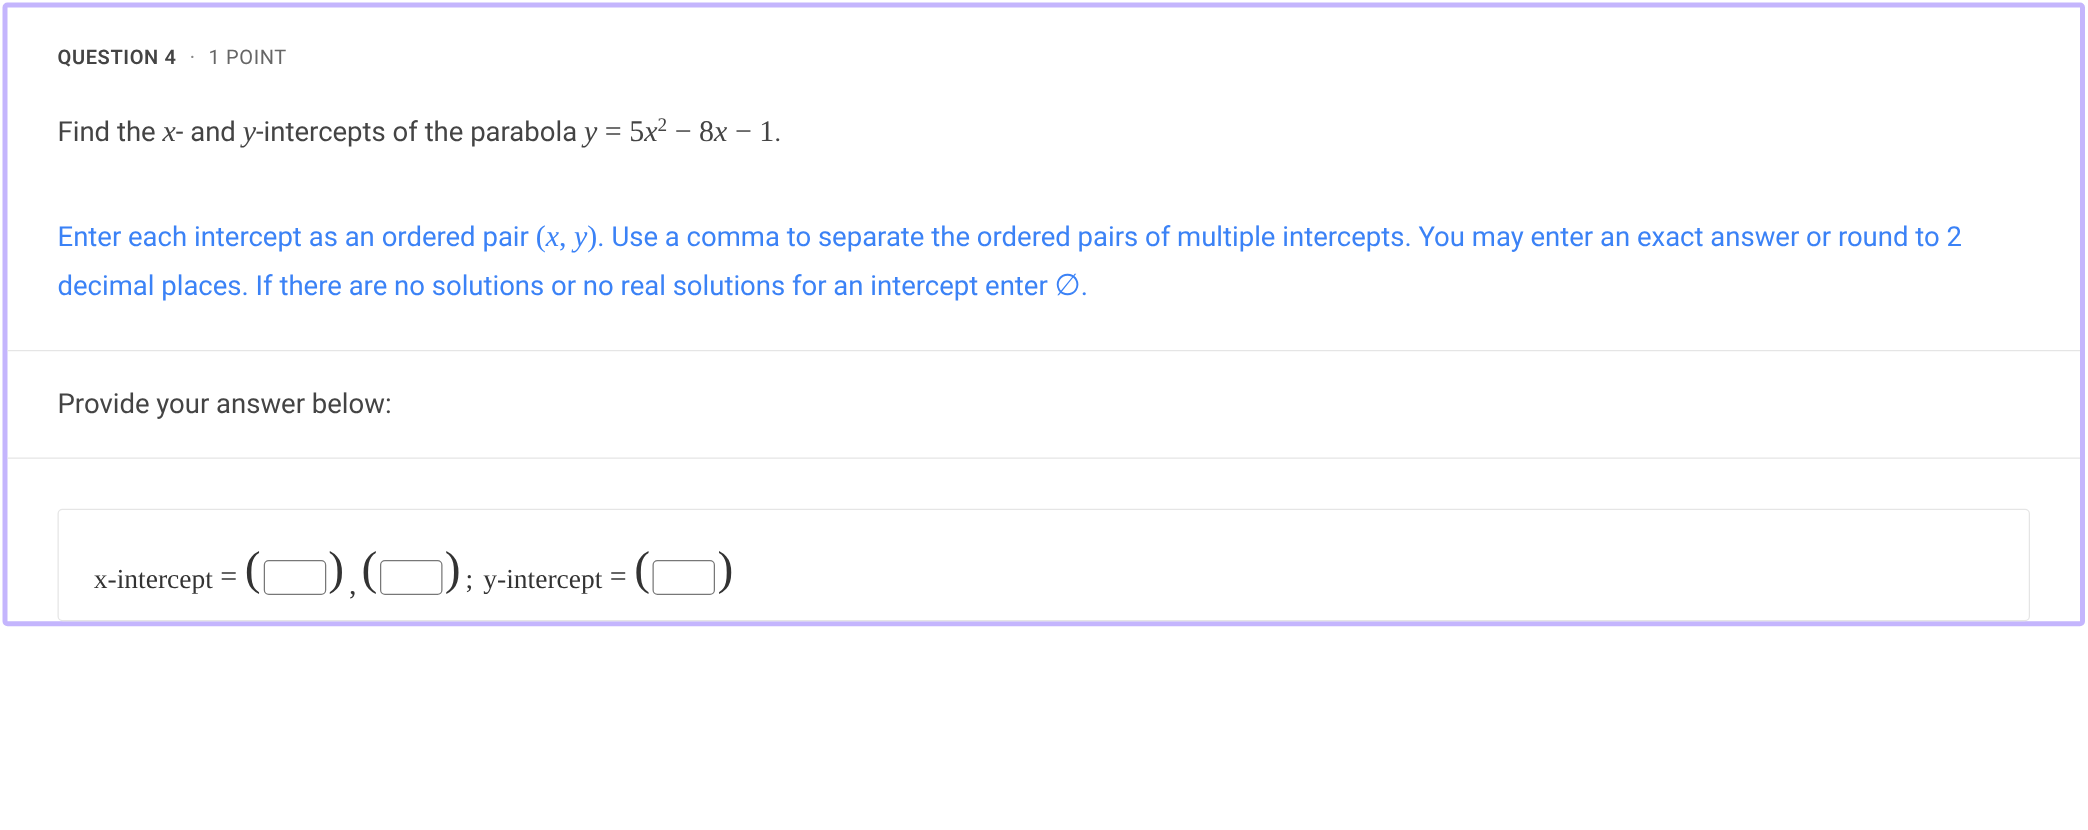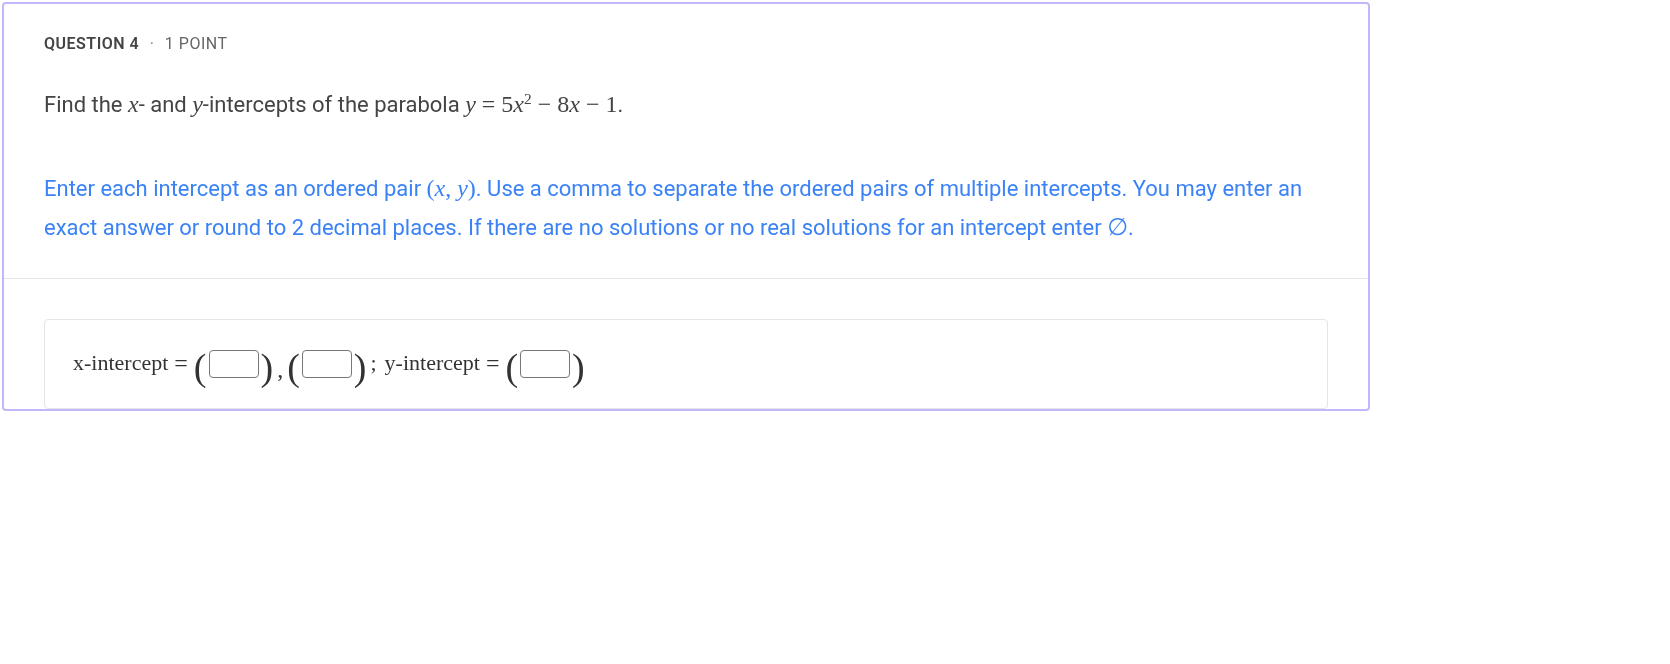--- a/index.html
+++ b/index.html
@@ -3,24 +3,24 @@
 <meta charset="utf-8">
 <style>
   body {
     margin: 0;
     padding: 0;
     font-family: -apple-system, BlinkMacSystemFont, "Segoe UI", Roboto, "Helvetica Neue", Arial, sans-serif;
     color: #333;
     background: #fff;
   }
   .question-card {
-    border: 2px solid #c4b5fd;
+    border: 4px solid #c4b5fd;
     border-radius: 4px;
     margin: 2px;
-    width: 1368px;
+    width: 1666px;
     box-sizing: border-box;
   }
   .section {
     padding: 30px 40px;
   }
   .header-row {
     font-size: 16px;
     letter-spacing: 0.5px;
     color: #555;
     margin-bottom: 32px;
@@ -77,21 +77,21 @@
   .answer-box {
     border: 1px solid #e5e5e5;
     border-radius: 4px;
     padding: 30px 28px 20px 28px;
   }
   .answer-line {
     font-family: "Times New Roman", Times, serif;
     font-size: 22px;
     color: #333;
     display: flex;
-    align-items: flex-start;
+    align-items: flex-end;
     flex-wrap: wrap;
   }
   .answer-line .lbl {
     font-style: normal;
   }
   .eq {
     margin: 0 6px;
     font-size: 24px;
   }
   .big-paren {
@@ -140,20 +140,23 @@
 
     <div class="prompt">
       <span>Find the </span><span class="mathit">x</span><span>- and </span><span class="mathit">y</span><span>-intercepts of the parabola </span><span class="mathit">y</span><span class="mathrm"> = </span><span class="mathrm">5</span><span class="mathit">x</span><span class="mathrm sup">2</span><span class="mathrm"> − 8</span><span class="mathit">x</span><span class="mathrm"> − 1</span><span>.</span>
     </div>
 
     <div class="instructions">
       <span>Enter each intercept as an ordered pair </span><span class="mathrm">(</span><span class="mathit">x</span><span class="mathrm">, </span><span class="mathit">y</span><span class="mathrm">)</span><span>. Use a comma to separate the ordered pairs of multiple intercepts. You may enter an exact answer or round to 2 decimal places. If there are no solutions or no real solutions for an intercept enter </span><span class="mathrm emptyset">∅</span><span>.</span>
     </div>
   </div>
 
+  <div class="divider-section">
+    <div class="provide-label">Provide your answer below:</div>
+  </div>
 
   <div class="answer-section">
     <div class="answer-box">
       <div class="answer-line">
         <span class="lbl">x-intercept</span>
         <span class="eq">=</span>
         <span class="big-paren">(</span>
         <span class="input-slot"></span>
         <span class="big-paren">)</span>
         <span class="comma">,</span>

